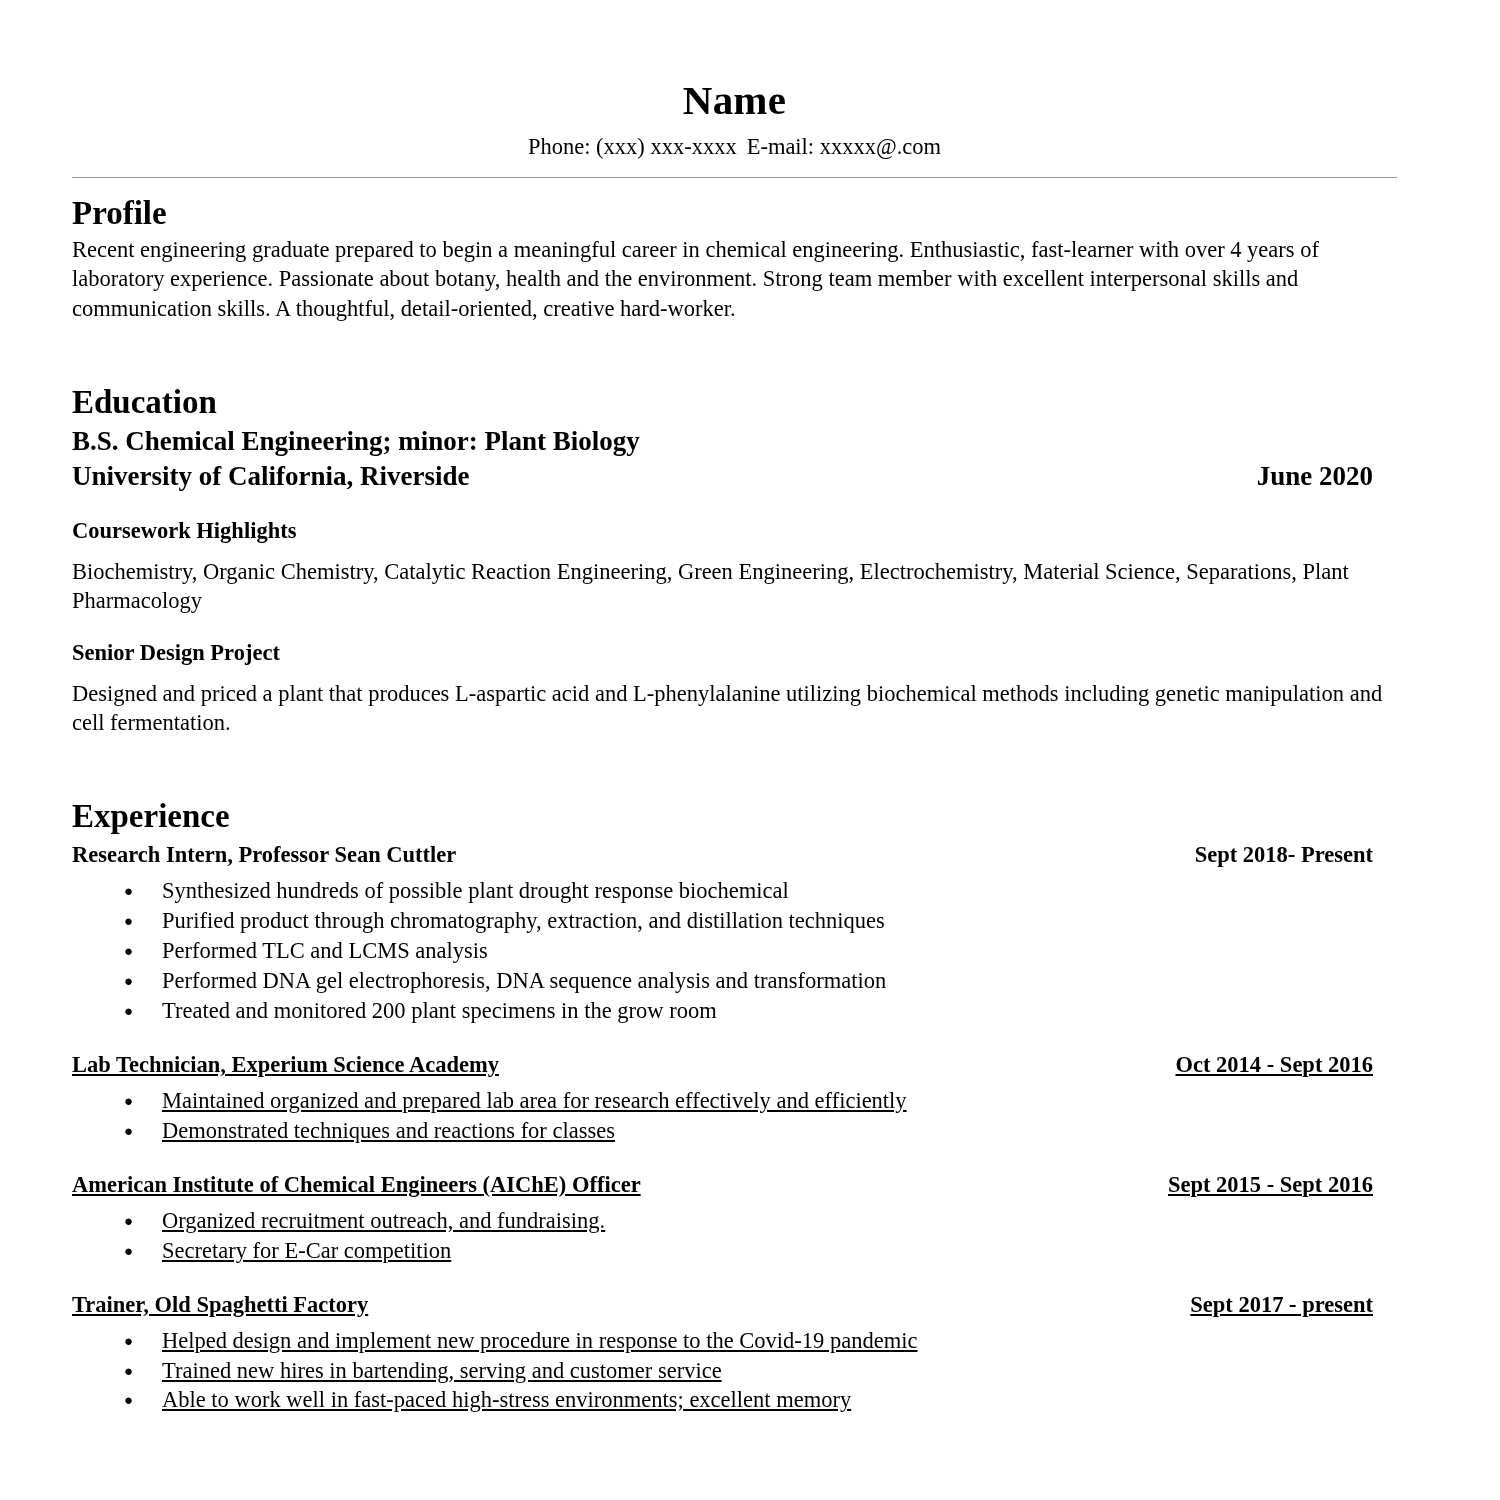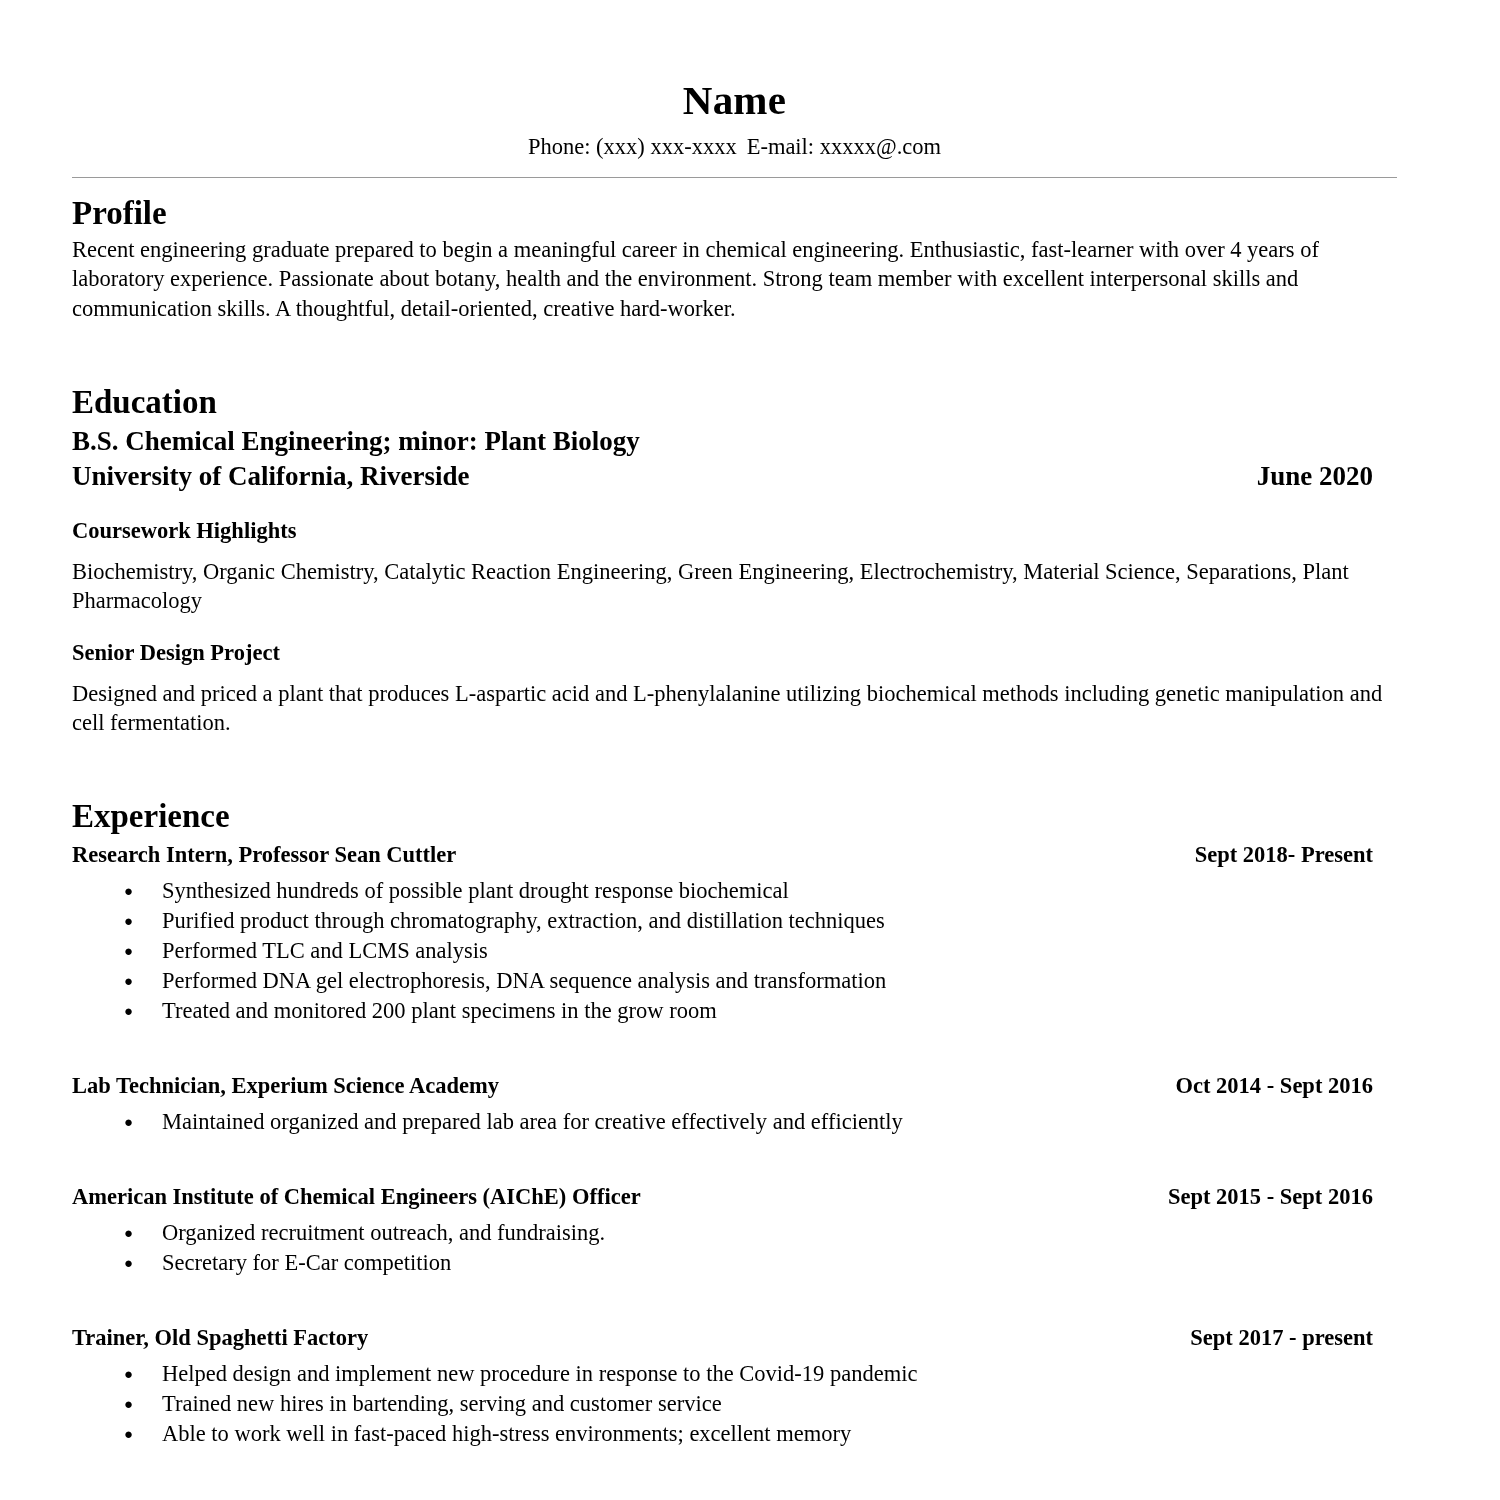--- a/index.html
+++ b/index.html
@@ -79,21 +79,21 @@
   .sub-head {
     font-size: 22.5px;
     font-weight: bold;
     line-height: 1.3;
     margin: 22px 0 12px 0;
   }
   
   .job {
     margin-top: 6px;
   }
-  .job + .job { margin-top: 47px; }
+  .job + .job { margin-top: 26px; text-decoration: underline; }
   .job-head {
     font-size: 22.5px;
   }
   ul.bullets {
     list-style: none;
     margin: 8px 0 0 0;
     padding: 0 0 0 52px;
   }
   ul.bullets li {
     position: relative;
@@ -163,21 +163,22 @@
         <li>Treated and monitored 200 plant specimens in the grow room</li>
       </ul>
     </div>
 
     <div class="job">
       <div class="row-split job-head">
         <span class="left">Lab Technician, Experium Science Academy</span>
         <span class="right">Oct 2014 - Sept 2016</span>
       </div>
       <ul class="bullets">
-        <li>Maintained organized and prepared lab area for creative effectively and efficiently</li>
+        <li>Maintained organized and prepared lab area for research effectively and efficiently</li>
+        <li>Demonstrated techniques and reactions for classes</li>
       </ul>
     </div>
 
     <div class="job">
       <div class="row-split job-head">
         <span class="left">American Institute of Chemical Engineers (AIChE) Officer</span>
         <span class="right">Sept 2015 - Sept 2016</span>
       </div>
       <ul class="bullets">
         <li>Organized recruitment outreach, and fundraising.</li>

